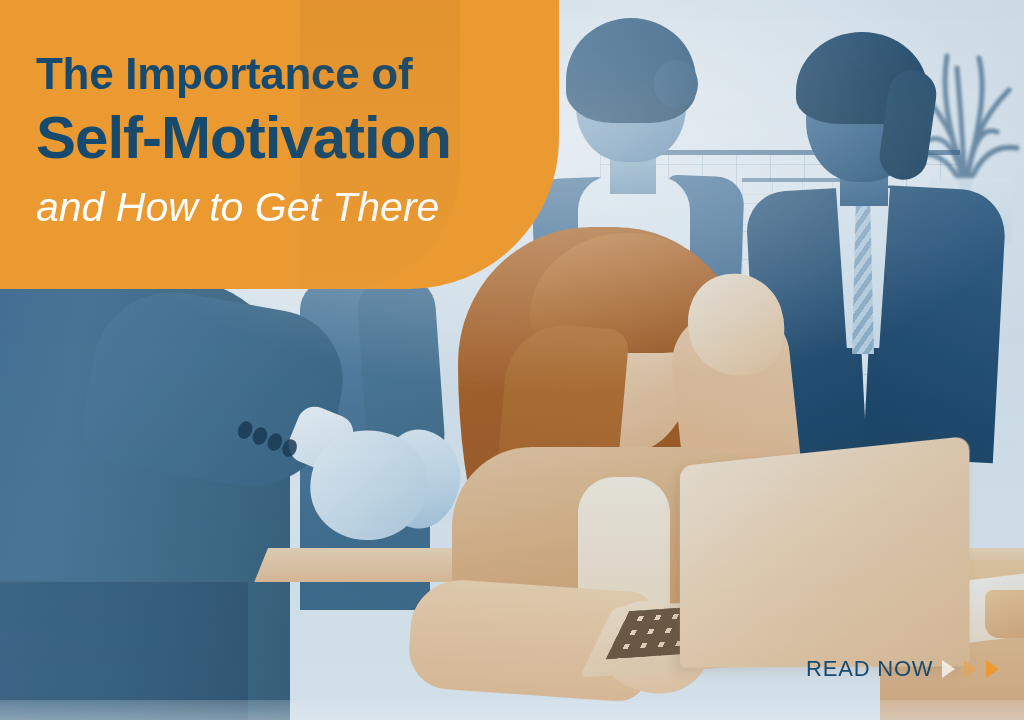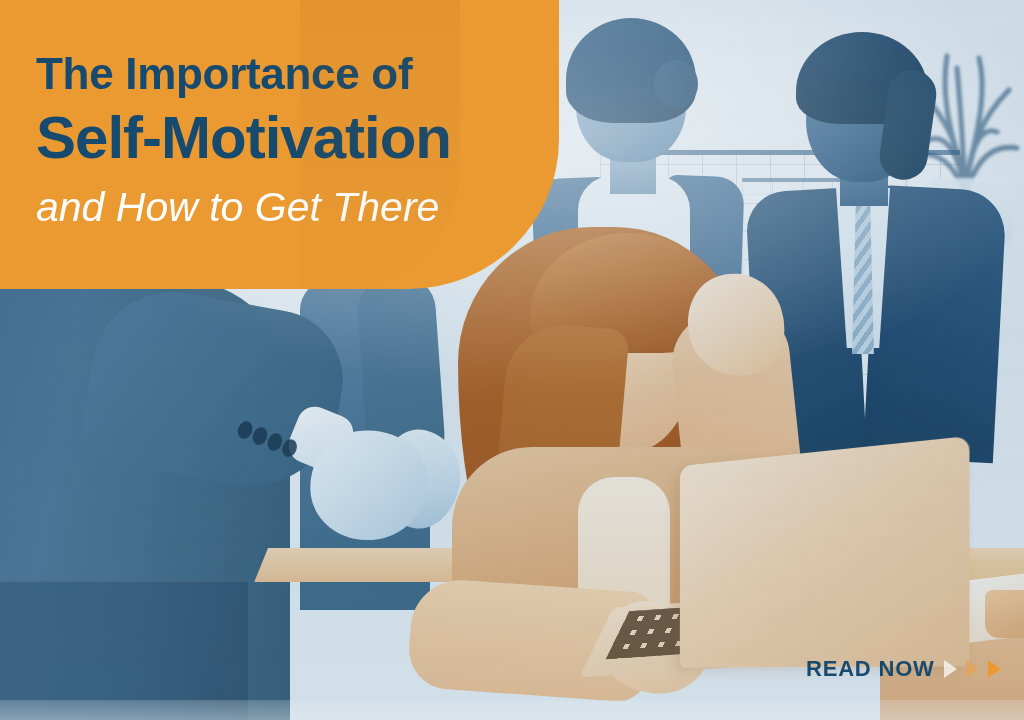--- a/index.html
+++ b/index.html
@@ -493,21 +493,21 @@
     position: absolute;
     left: 806px;
     top: 656px;
     display: flex;
     align-items: center;
     gap: 9px;
     cursor: pointer;
   }
   .cta-label {
     font-size: 22px;
-    font-weight: 700;
+    font-weight: 400;
     color: #174a6f;
     letter-spacing: 0.8px;
   }
   .chev {
     display: inline-block;
     width: 0; height: 0;
     border-top: 9px solid transparent;
     border-bottom: 9px solid transparent;
     border-left: 13px solid #eb9a32;
   }

